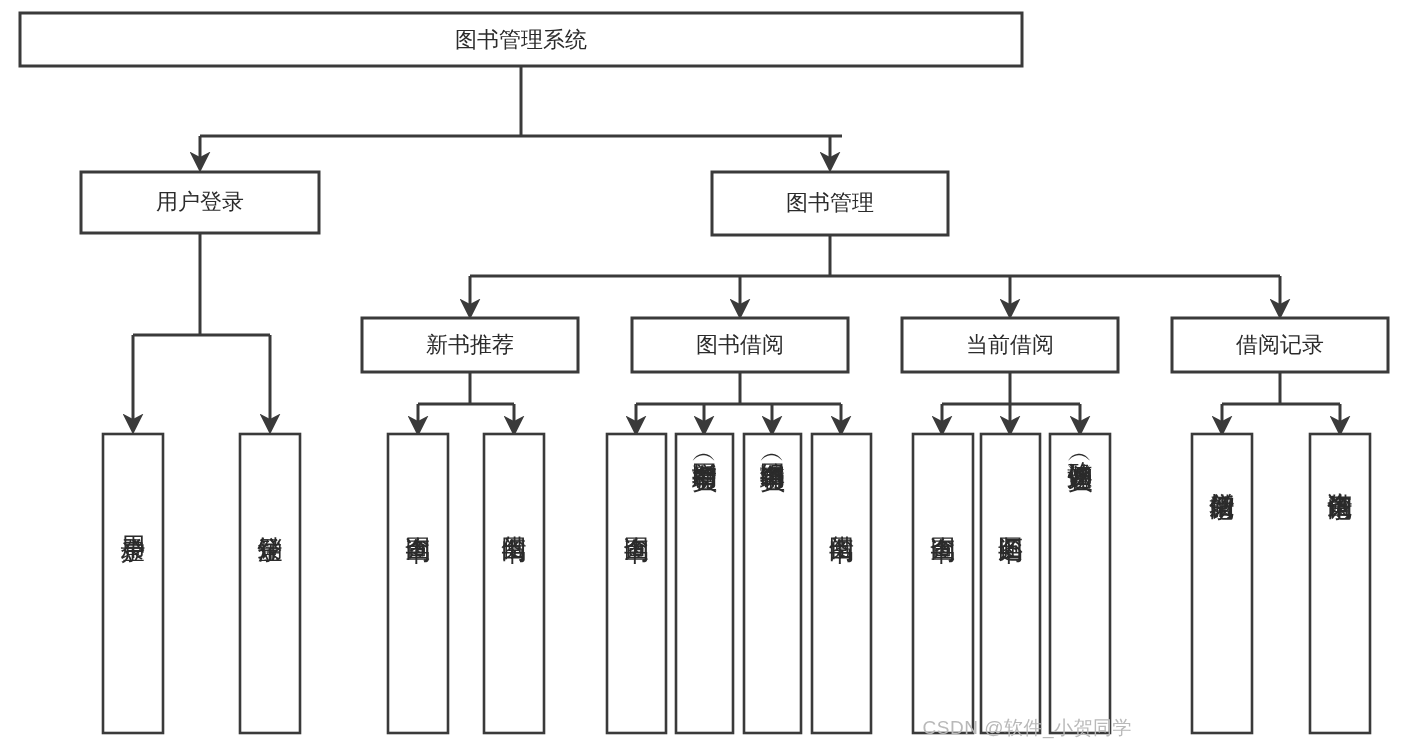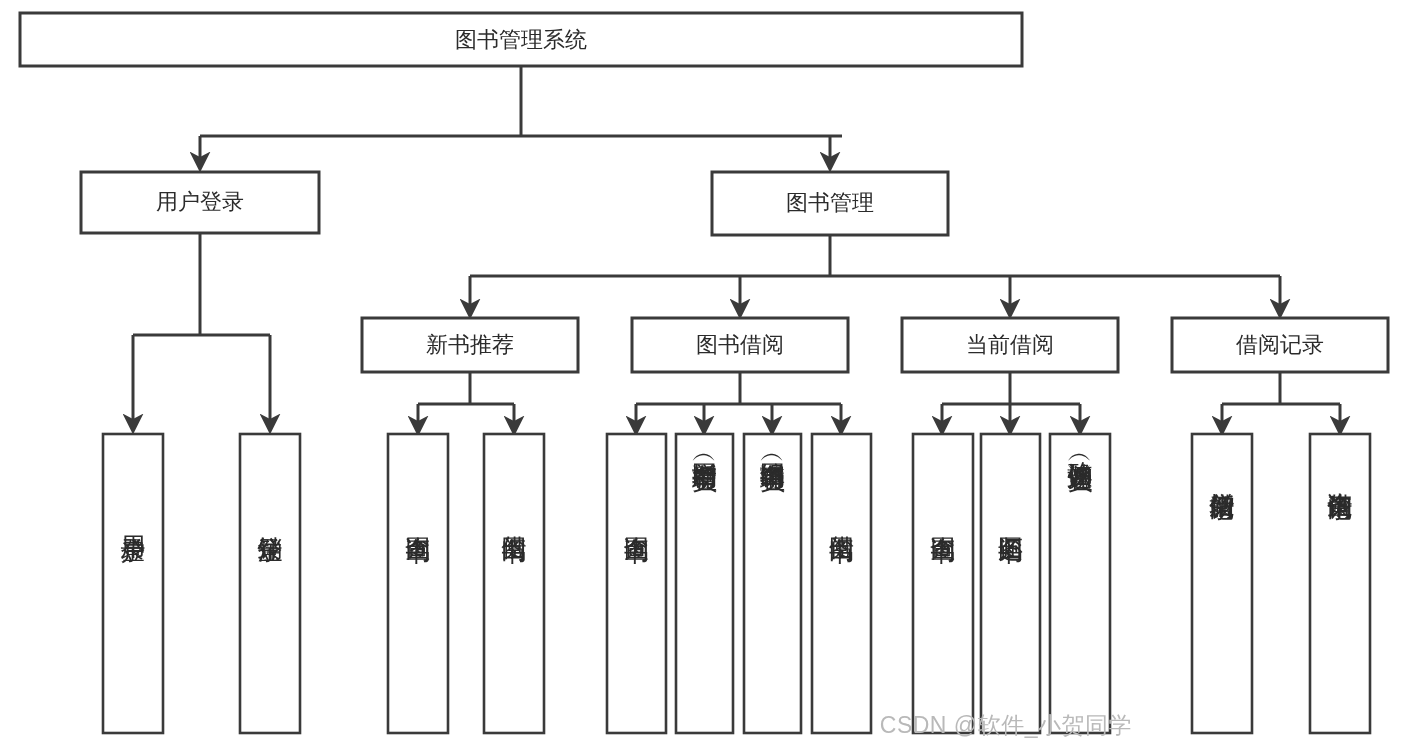--- a/index.html
+++ b/index.html
@@ -67,21 +67,21 @@
     line-height: 1.08;
     color: #2b2b2b;
     letter-spacing: 1px;
     white-space: nowrap;
   }
   .watermark {
     position: absolute;
     right: 8px;
     bottom: 6px;
     font-family: "Liberation Sans", "DejaVu Sans", sans-serif;
-    font-size: 23px;
+    font-size: 19px;
     color: #b9b9b9;
     letter-spacing: 0.5px;
     white-space: nowrap;
     text-align: right;
   }
 </style>
 </head>
 <body>
 
 <div id="diagram-root">

